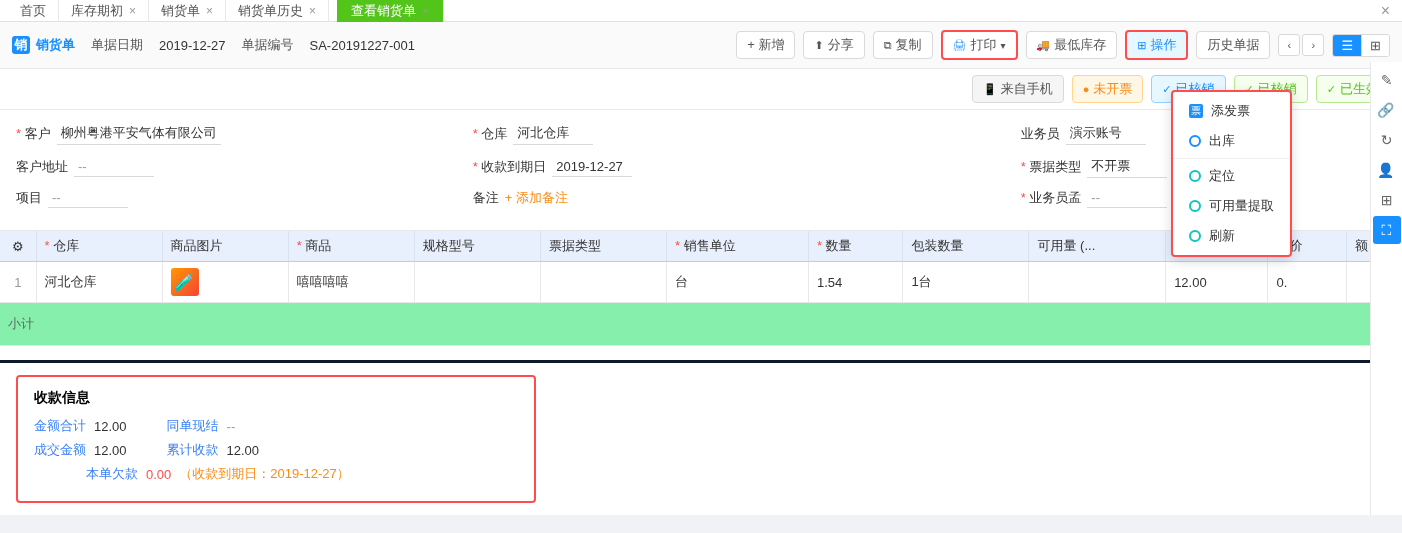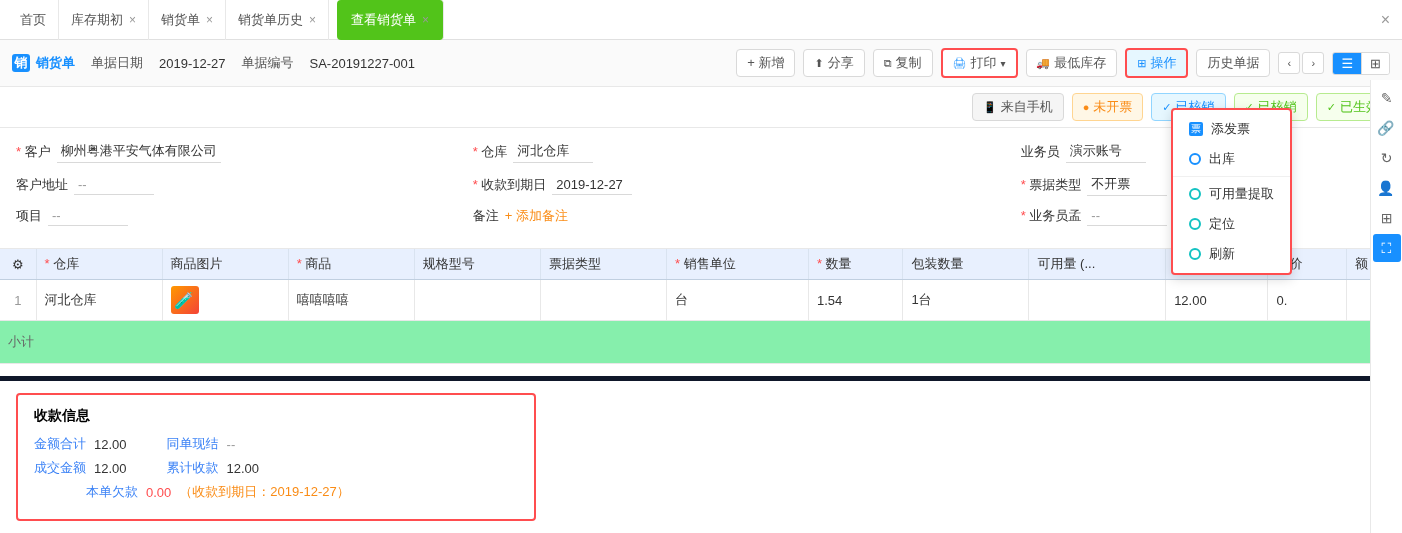--- a/index.html
+++ b/index.html
@@ -4,21 +4,21 @@
   <style>
     * { box-sizing: border-box; margin: 0; padding: 0; font-family: 'Microsoft YaHei', Arial, sans-serif; font-size: 13px; }
     body { background: #f0f2f5; overflow: hidden; }
 
     
     .tab-bar {
       display: flex;
       align-items: center;
       background: #fff;
       border-bottom: 1px solid #e0e0e0;
-      height: 40px;
+      height: 22px;
       padding: 0 8px;
       position: relative;
     }
     .tab-item {
       display: flex;
       align-items: center;
       padding: 0 12px;
       height: 40px;
       cursor: pointer;
       color: #555;
@@ -222,21 +222,21 @@
     }
     .settings-col {
       width: 36px;
       text-align: center;
     }
     .row-num { color: #999; text-align: center; }
 
     
     .bottom-section {
       padding: 12px 16px;
-      border-top: 5px solid #0f172a;
+      border-top: 3px solid #0f172a;
       background: #fff;
     }
     .collection-info {
       border: 2px solid #ff4d4f;
       border-radius: 4px;
       padding: 12px 16px;
       display: inline-block;
       min-width: 520px;
     }
     .collection-title {
@@ -612,25 +612,25 @@
       <div class="dropdown-icon icon-blue-sq">票</div>
       <span>添发票</span>
     </div>
     <div class="dropdown-item">
       <div class="dropdown-icon icon-blue-circle"></div>
       <span>出库</span>
     </div>
     <div class="dropdown-divider"></div>
     <div class="dropdown-item">
       <div class="dropdown-icon icon-teal-circle"></div>
-      <span>可用量提取</span>
+      <span>定位</span>
     </div>
     <div class="dropdown-item">
       <div class="dropdown-icon icon-teal-circle"></div>
-      <span>定位</span>
+      <span>可用量提取</span>
     </div>
     <div class="dropdown-item">
       <div class="dropdown-icon icon-teal-circle"></div>
       <span>刷新</span>
     </div>
   </div>
 
   <div class="right-sidebar">
     <div class="sidebar-icon">✎</div>
     <div class="sidebar-icon">🔗</div>

